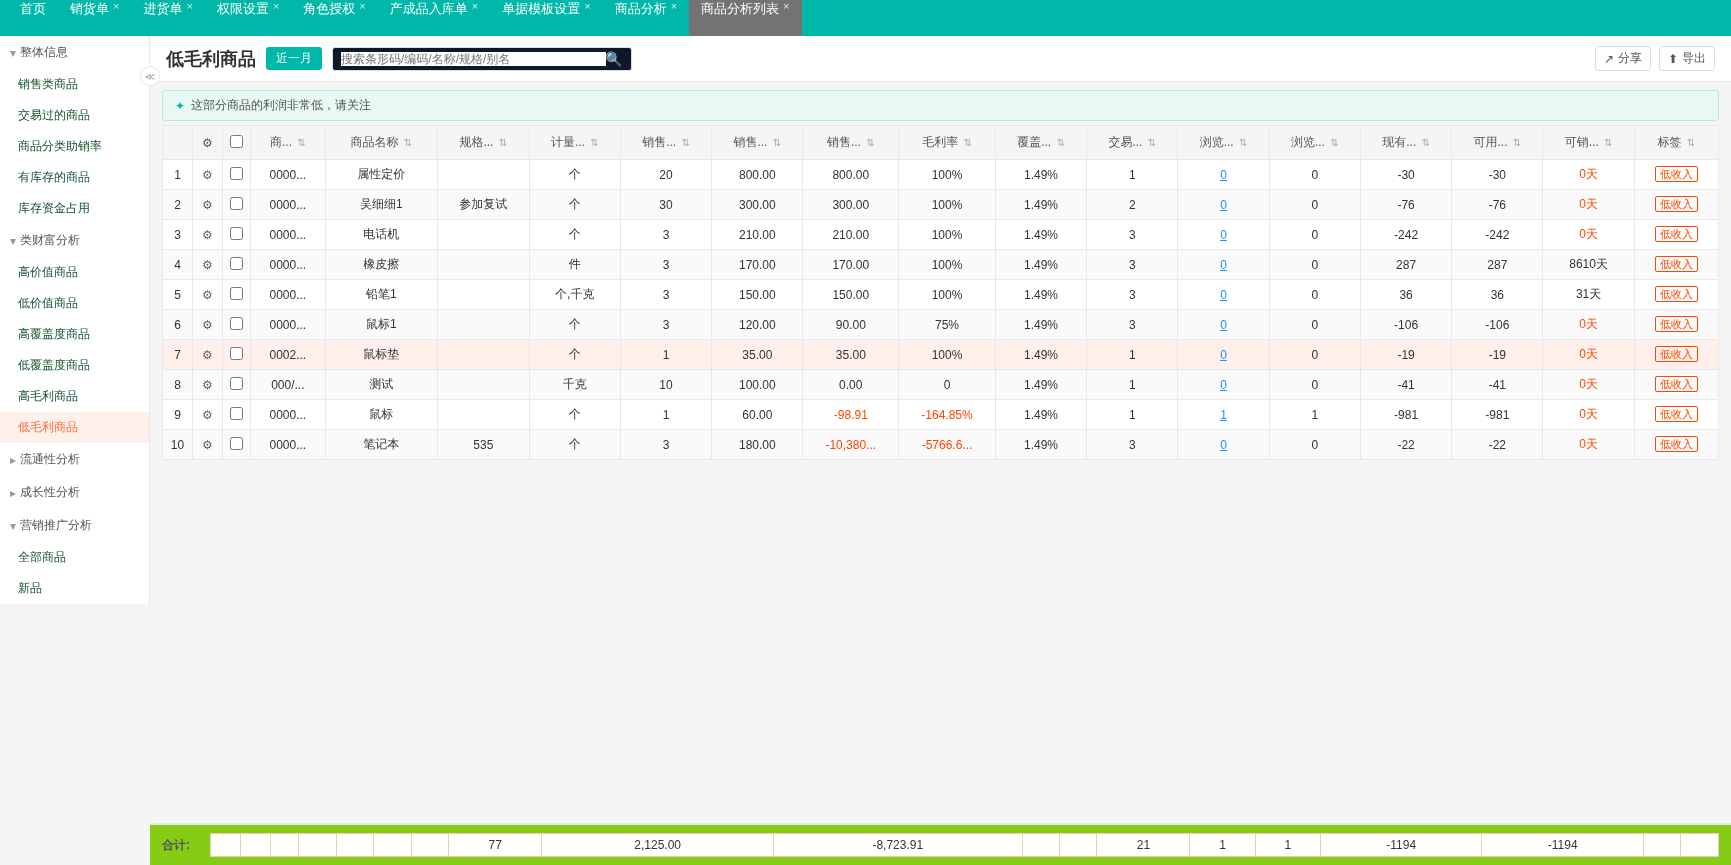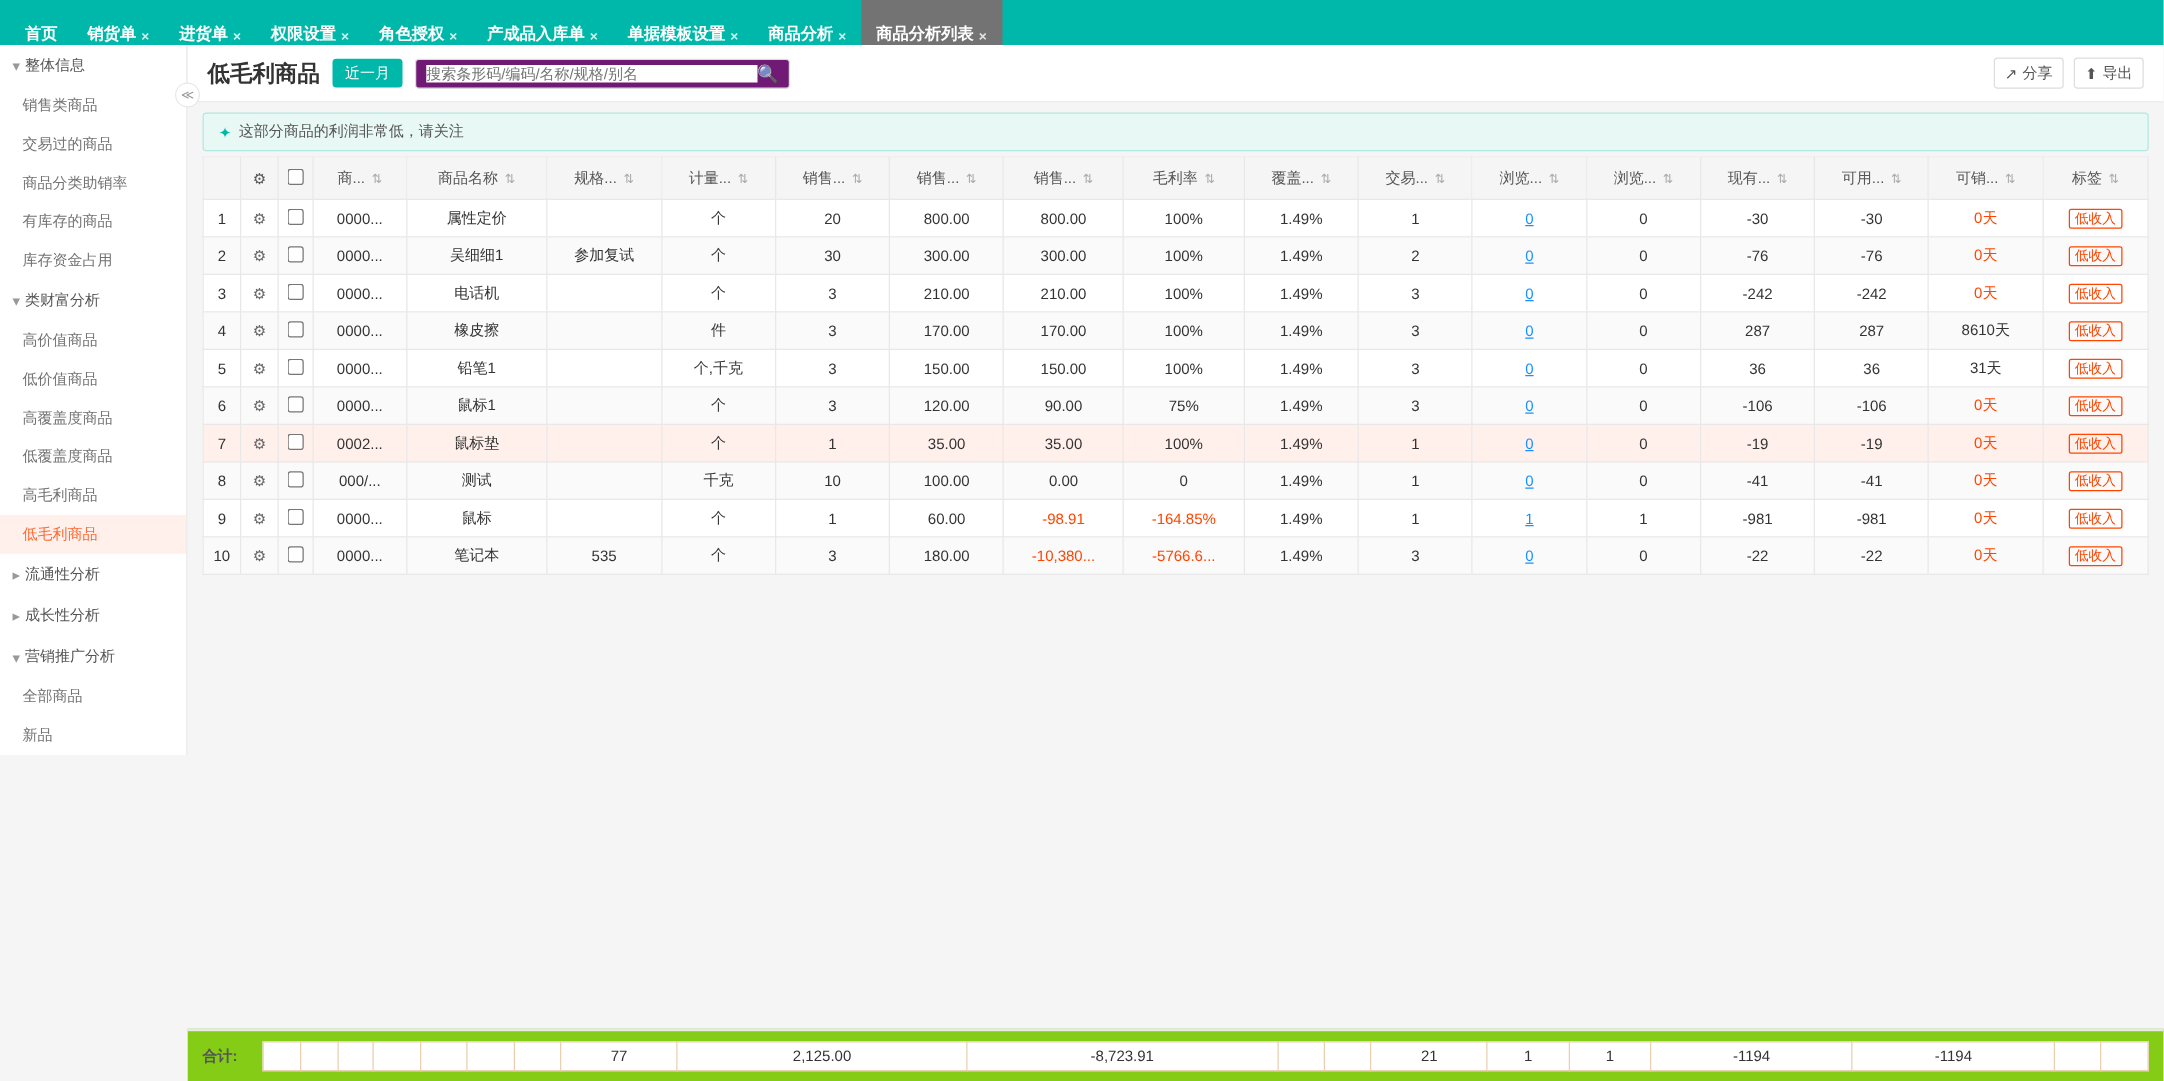--- a/index.html
+++ b/index.html
@@ -12,25 +12,24 @@
       align-items: center;
       height: 36px;
       padding: 0 8px;
       gap: 0;
     }
     .nav-item {
       color: #fff;
       padding: 0 12px;
       height: 36px;
       display: flex;
-      align-items: flex-end;
+      align-items: flex-start;
       cursor: pointer;
       font-size: 13px;
       white-space: nowrap;
-      font-weight: bold;
     }
     .nav-item.active { background: #737373; }
     .nav-item .close-x { margin-left: 4px; font-size: 11px; opacity: 0.8; }
 
     
     .layout { display: flex; height: calc(100vh - 36px); }
 
     
     .sidebar {
       width: 150px;
@@ -43,21 +42,21 @@
       display: flex;
       align-items: center;
       padding: 8px 10px;
       color: #555;
       font-size: 12px;
       cursor: pointer;
     }
     .sidebar-section-header .arrow { margin-right: 4px; color: #999; }
     .sidebar-item {
       padding: 7px 10px 7px 18px;
-      color: #737373;
+      color: #14532d;
       cursor: pointer;
       font-size: 12px;
     }
     .sidebar-item.active { background: #fff0eb; color: #ff6b35; }
 
     
     .main-content {
       flex: 1;
       display: flex;
       flex-direction: column;
@@ -88,21 +87,21 @@
       font-size: 12px;
       cursor: pointer;
     }
     .search-box {
       flex: 1;
       display: flex;
       align-items: center;
       border: 1px solid #ddd;
       border-radius: 3px;
       padding: 3px 8px;
-      background: #701a75;
+      background: #0f172a;
       max-width: 300px;
     }
     .search-box input {
       border: none;
       outline: none;
       font-size: 12px;
       width: 100%;
       color: #999;
     }
     .search-icon { color: #00b8a9; font-size: 14px; }

